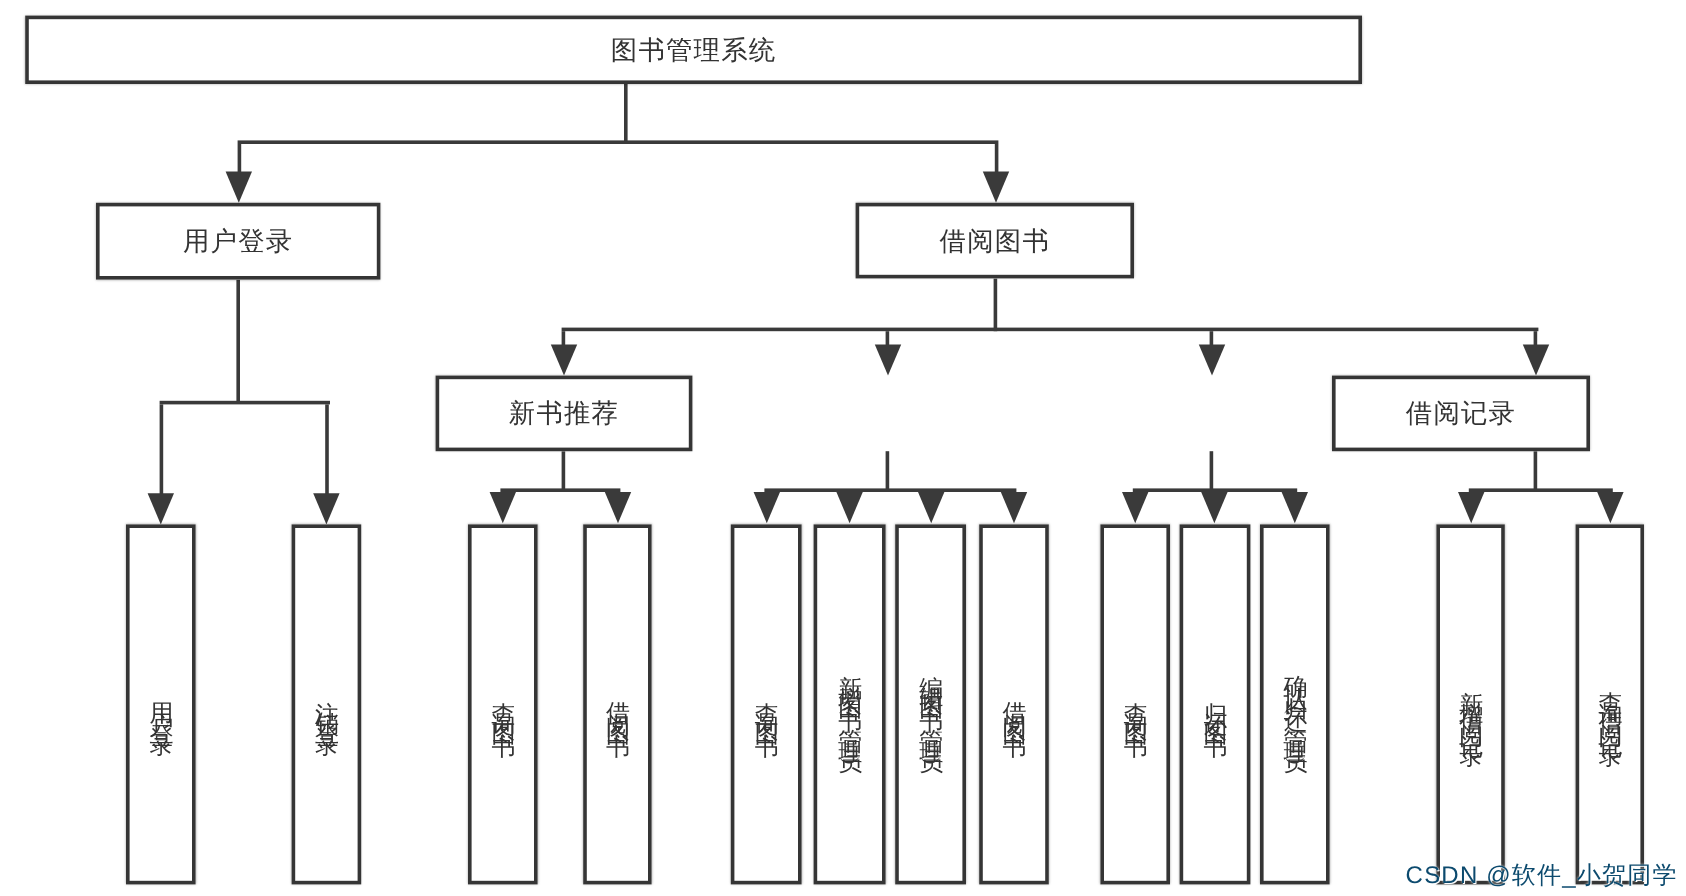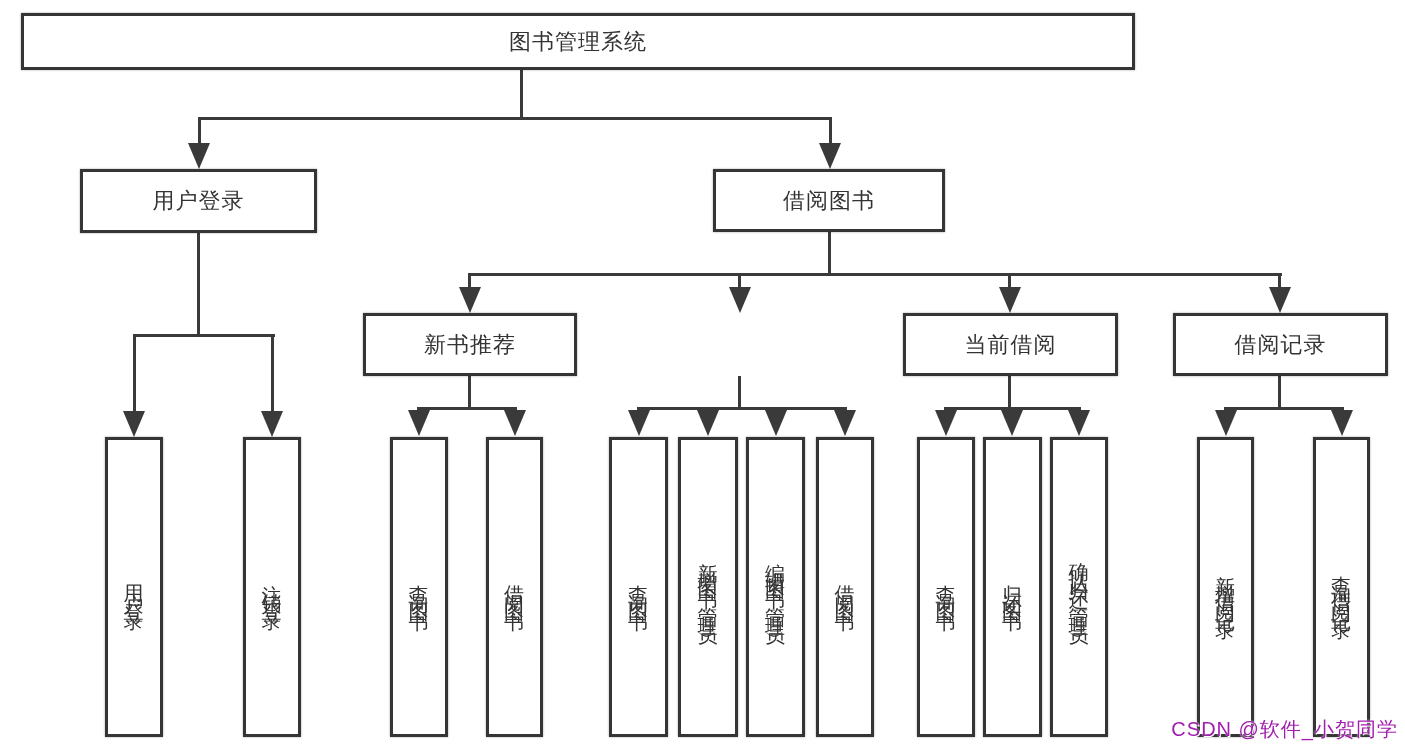--- a/index.html
+++ b/index.html
@@ -33,21 +33,21 @@
   .arrow{
     position:absolute;width:0;height:0;
     border-left:11px solid transparent;
     border-right:11px solid transparent;
     border-top:26px solid #3a3a3a;
   }
   .watermark{
     position:absolute;
     right:7px;bottom:4px;
     font-size:20px;
-    color:#a21caf;
+    color:#0c4a6e;
     text-shadow:0 0 2px #ffffff, 1px 1px 0 #ffffff;
     z-index:10;
     letter-spacing:1px;
   }
 </style>
 </head>
 <body>
 
 <div class="canvas">
 
@@ -106,24 +106,21 @@
   <div class="box hlabel" style="left:80px;top:169px;width:237px;height:64px;">
     <span>用户登录</span>
   </div>
   <div class="box hlabel" style="left:713px;top:169px;width:232px;height:63px;">
     <span>借阅图书</span>
   </div>
 
   <div class="box hlabel" style="left:363px;top:313px;width:214px;height:63px;">
     <span>新书推荐</span>
   </div>
-  <div class="box hlabel" style="left:903px;top:313px;width:215px;height:63px;">
-    <span>当前借阅</span>
-  </div>
-  <div class="box hlabel" style="left:1173px;top:313px;width:215px;height:63px;">
+  <div class="box hlabel" style="left:1110px;top:313px;width:215px;height:63px;">
     <span>借阅记录</span>
   </div>
 
   <div class="box leaf" style="left:105px;top:437px;width:58px;height:300px;">
     <span>用户登录</span>
   </div>
   <div class="box leaf" style="left:243px;top:437px;width:58px;height:300px;">
     <span>注销登录</span>
   </div>
 

